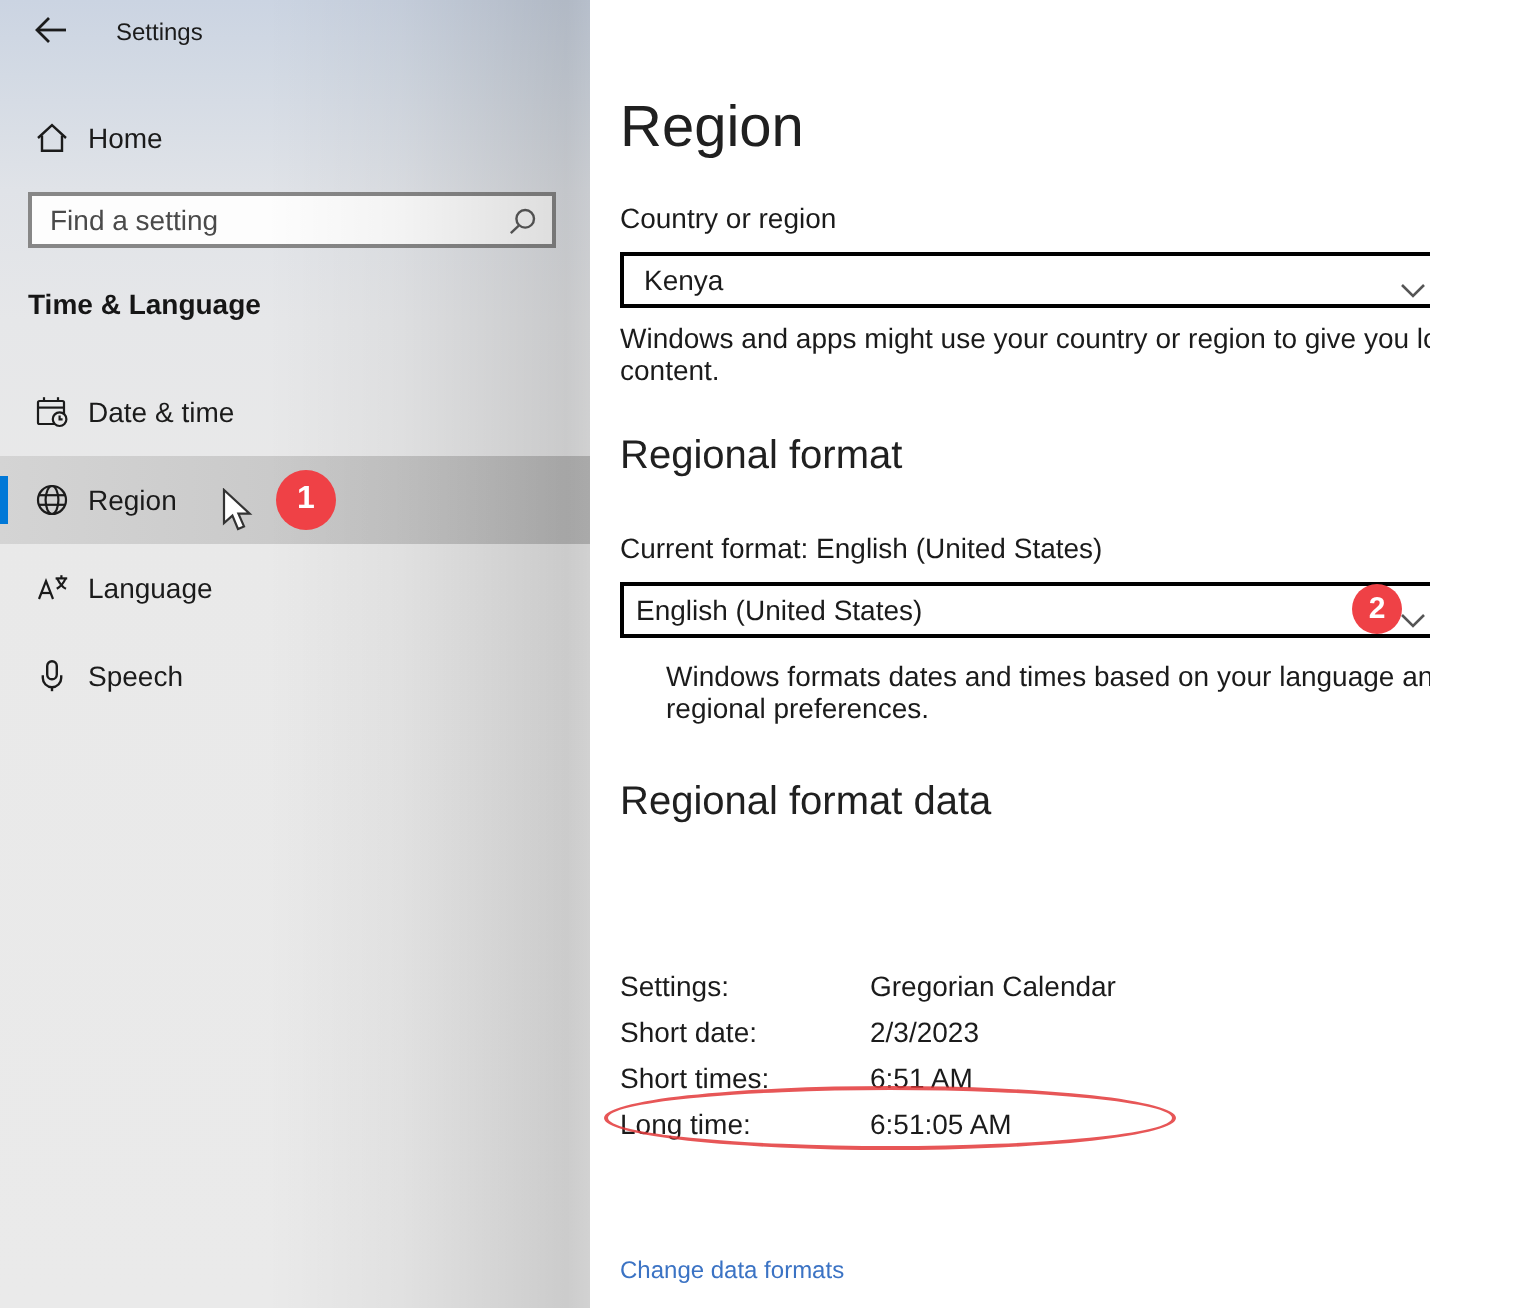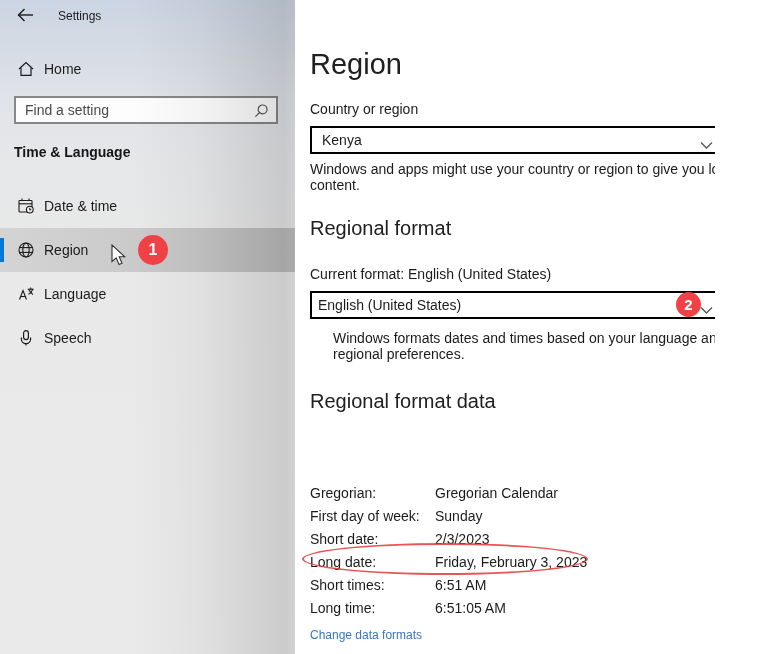--- a/index.html
+++ b/index.html
@@ -195,34 +195,26 @@
           <polyline points="1,1.5 6.5,7 12,1.5"></polyline>
         </svg>
       </span>
     </div>
     <p class="desc" style="top:330px;margin-left:23px;">Windows formats dates and times based on your language and regional preferences.</p>
 
     <h2 class="h2" style="top:390px;">Regional format data</h2>
 
     <div class="data-table">
       <div class="drow">
-        <span class="dlabel">Gregorian:</span>
+        <span class="dlabel">Settings:</span>
         <span class="dvalue">Gregorian Calendar</span>
-      </div>
-      <div class="drow">
-        <span class="dlabel">First day of week:</span>
-        <span class="dvalue">Sunday</span>
       </div>
       <div class="drow">
         <span class="dlabel">Short date:</span>
         <span class="dvalue">2/3/2023</span>
-      </div>
-      <div class="drow">
-        <span class="dlabel">Long date:</span>
-        <span class="dvalue">Friday, February 3, 2023</span>
       </div>
       <div class="drow">
         <span class="dlabel">Short times:</span>
         <span class="dvalue">6:51 AM</span>
       </div>
       <div class="drow">
         <span class="dlabel">Long time:</span>
         <span class="dvalue">6:51:05 AM</span>
       </div>
     </div>

